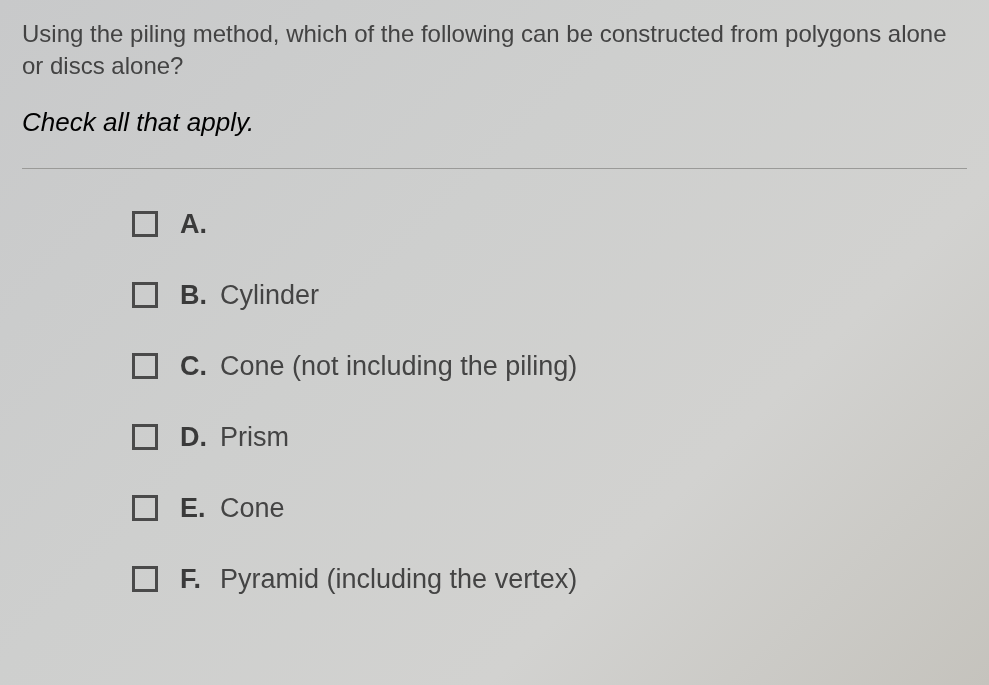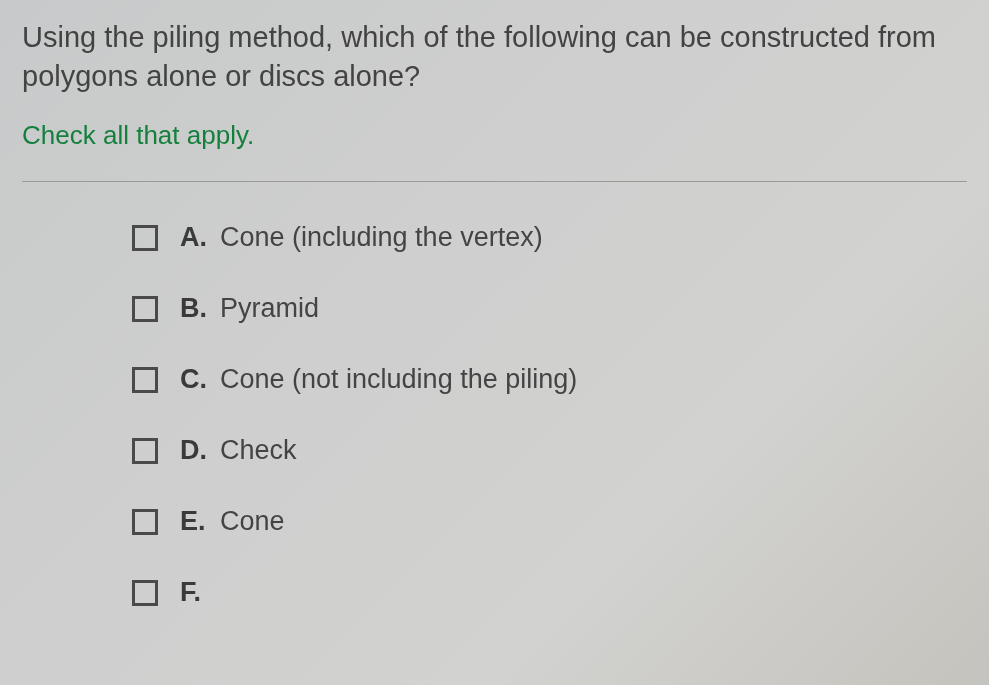--- a/index.html
+++ b/index.html
@@ -11,29 +11,30 @@
       width: 989px;
       height: 685px;
       background: linear-gradient(135deg, #c8c9ca 0%, #cecfce 40%, #d2d2d0 70%, #c5c3bd 100%);
       font-family: Arial, Helvetica, sans-serif;
       color: #3a3a3a;
       padding: 18px 22px;
       position: relative;
       overflow: hidden;
     }
     .question-text {
-      font-size: 29px;
+      font-size: 24px;
       line-height: 1.35;
       color: #434343;
       font-weight: 400;
       margin-bottom: 24px;
     }
     .instruction-text {
       font-size: 26px;
-      color: #15803d;
+      font-style: italic;
+      color: #000000;
       margin-bottom: 30px;
     }
     .divider {
       border: none;
       border-top: 1px solid #9a9a98;
       margin-bottom: 40px;
     }
     .options-container {
       padding-left: 110px;
     }
@@ -70,45 +71,45 @@
 
 <div class="instruction-text">Check all that apply.</div>
 
 <hr class="divider">
 
 <div class="options-container">
 
   <div class="option-row">
     <div class="checkbox"></div>
     <span class="option-letter">A.</span>
-    <span class="option-text">Cone (including the vertex)</span>
   </div>
 
   <div class="option-row">
     <div class="checkbox"></div>
     <span class="option-letter">B.</span>
-    <span class="option-text">Pyramid</span>
+    <span class="option-text">Cylinder</span>
   </div>
 
   <div class="option-row">
     <div class="checkbox"></div>
     <span class="option-letter">C.</span>
     <span class="option-text">Cone (not including the piling)</span>
   </div>
 
   <div class="option-row">
     <div class="checkbox"></div>
     <span class="option-letter">D.</span>
-    <span class="option-text">Check</span>
+    <span class="option-text">Prism</span>
   </div>
 
   <div class="option-row">
     <div class="checkbox"></div>
     <span class="option-letter">E.</span>
     <span class="option-text">Cone</span>
   </div>
 
   <div class="option-row">
     <div class="checkbox"></div>
     <span class="option-letter">F.</span>
+    <span class="option-text">Pyramid (including the vertex)</span>
   </div>
 
 </div>
 
 </body></html>

